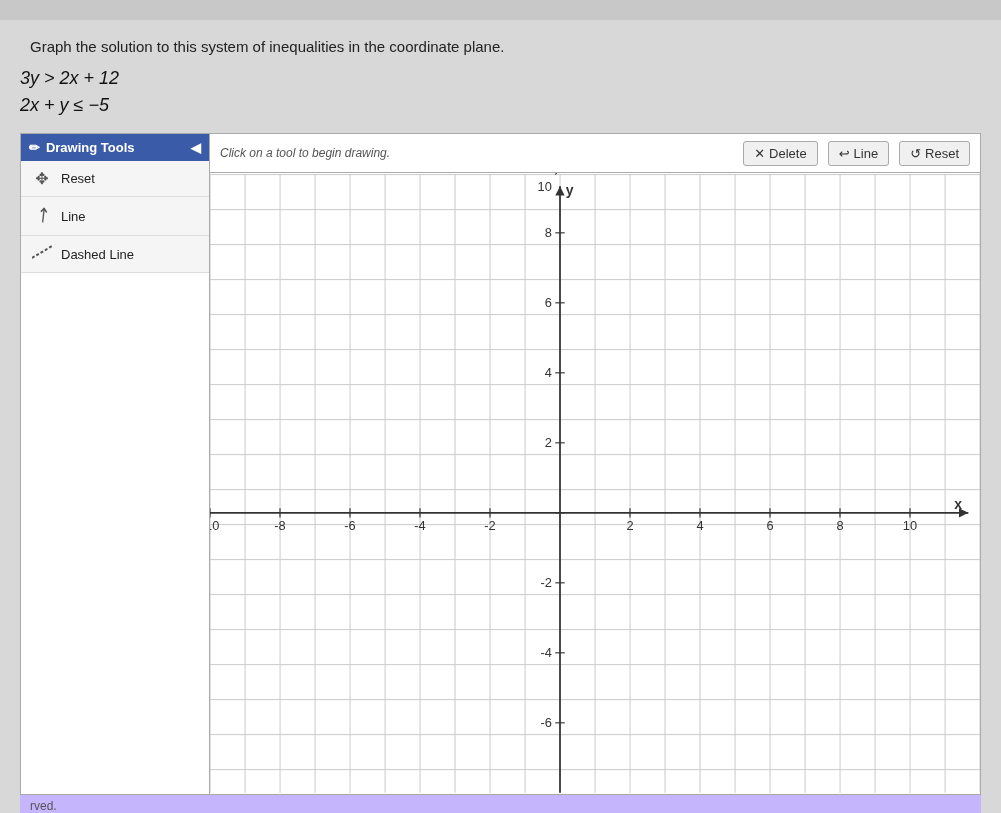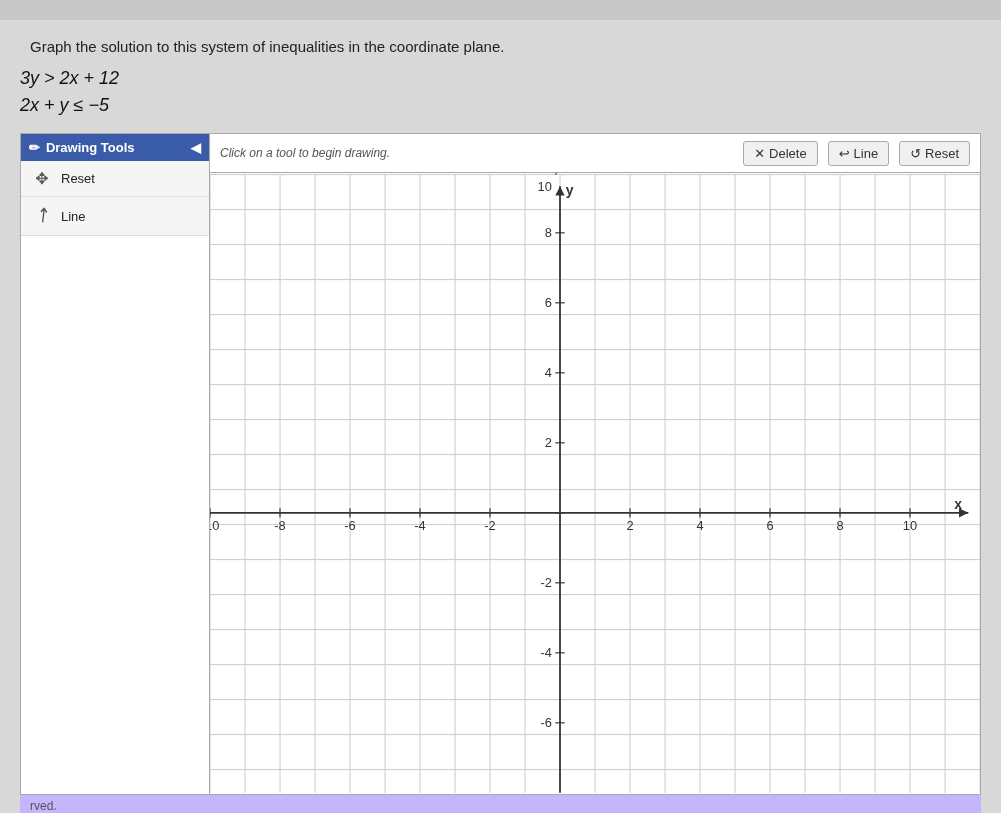--- a/index.html
+++ b/index.html
@@ -164,20 +164,28 @@
         <span>Drawing Tools</span>
         <span style="margin-left:auto;">◀</span>
       </div>
       <div class="tool-item">
         <span class="tool-icon">✥</span>
         <span>Reset</span>
       </div>
       <div class="tool-item">
         <span class="tool-icon" style="font-style:italic;font-size:18px;transform:rotate(-45deg);display:inline-block;">↗</span>
         <span>Line</span>
+      </div>
+      <div class="tool-item">
+        <span class="tool-icon">
+          <svg width="20" height="16" viewBox="0 0 20 16">
+            <line x1="0" y1="14" x2="20" y2="2" stroke="#555" stroke-width="2" stroke-dasharray="3,2"></line>
+          </svg>
+        </span>
+        <span>Dashed Line</span>
       </div>
     </div>
 
     <div class="right-panel">
       <div class="toolbar">
         <span class="toolbar-hint">Click on a tool to begin drawing.</span>
         <button class="toolbar-btn delete-btn">
           <span>✕</span>
           <span>Delete</span>
         </button>

